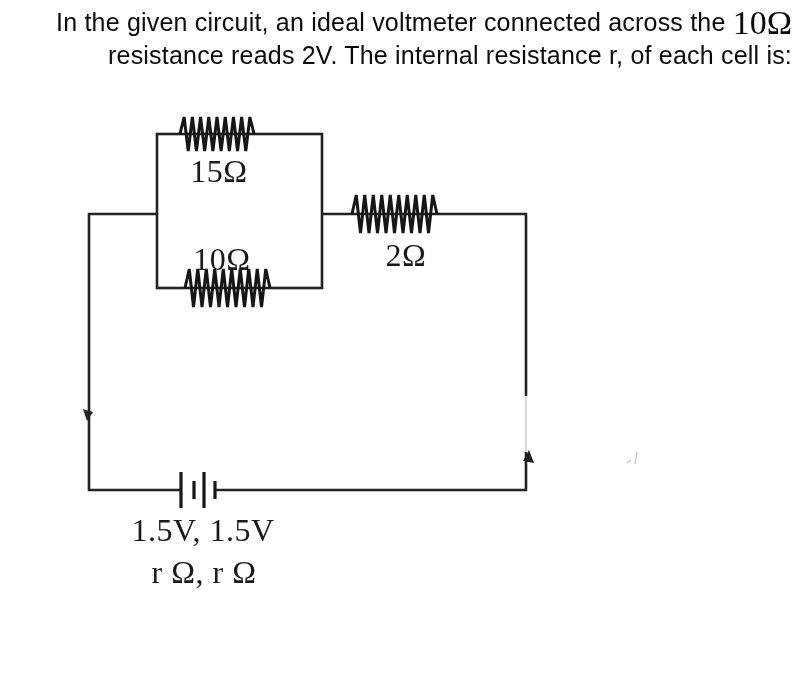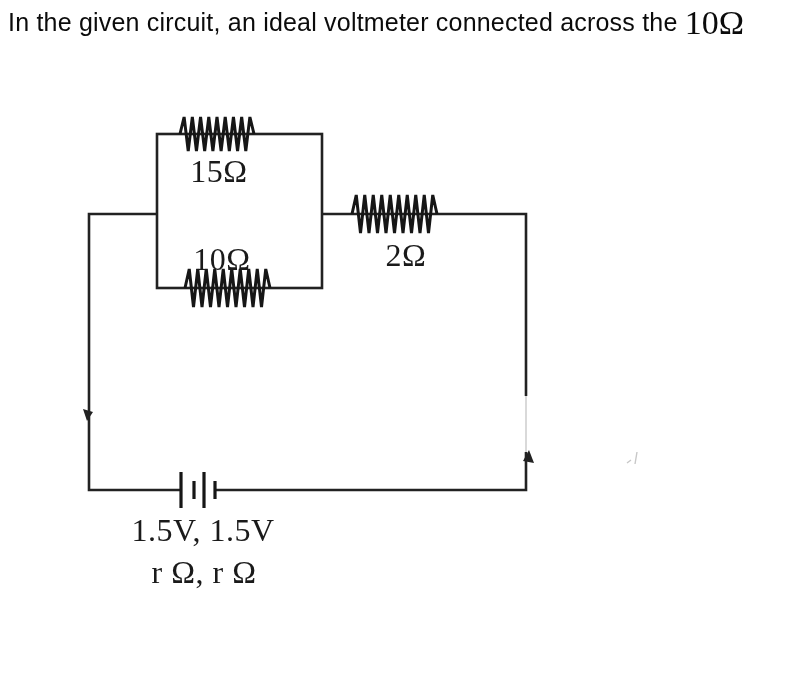--- a/index.html
+++ b/index.html
@@ -17,20 +17,21 @@
   }
   .question {
     position: absolute;
     left: 8px;
     top: 6px;
     width: 784px;
     color: #0b0b0b;
     font-size: 25px;
     line-height: 33px;
     letter-spacing: 0.2px;
+    text-align: right;
   }
   .q-line { display: block; white-space: nowrap; }
   .math {
     font-family: "Liberation Serif", "DejaVu Serif", serif;
     font-size: 34px;
     line-height: 0;
     vertical-align: -3px;
     letter-spacing: 0;
   }
   .circuit-svg {
@@ -70,20 +71,21 @@
   }
   .speck { stroke: #c8c8c8; stroke-width: 1.4; fill: none; }
 </style>
 </head>
 <body>
 
 <div class="page">
 
   <div class="question">
     <span class="q-line"><span>In the given circuit, an ideal voltmeter connected across the</span> <span class="math">10Ω</span></span>
+    <span class="q-line">resistance reads 2V. The internal resistance r, of each cell is:</span>
   </div>
 
   <svg class="circuit-svg" viewBox="0 0 800 683" xmlns="http://www.w3.org/2000/svg">
 
     <rect x="157" y="134" width="165" height="154" class="wire"></rect>
 
     <path d="M157,214 L89,214 L89,490 L181,490" class="wire"></path>
 
     <path d="M215,490 L526,490 L526,452" class="wire"></path>
 

